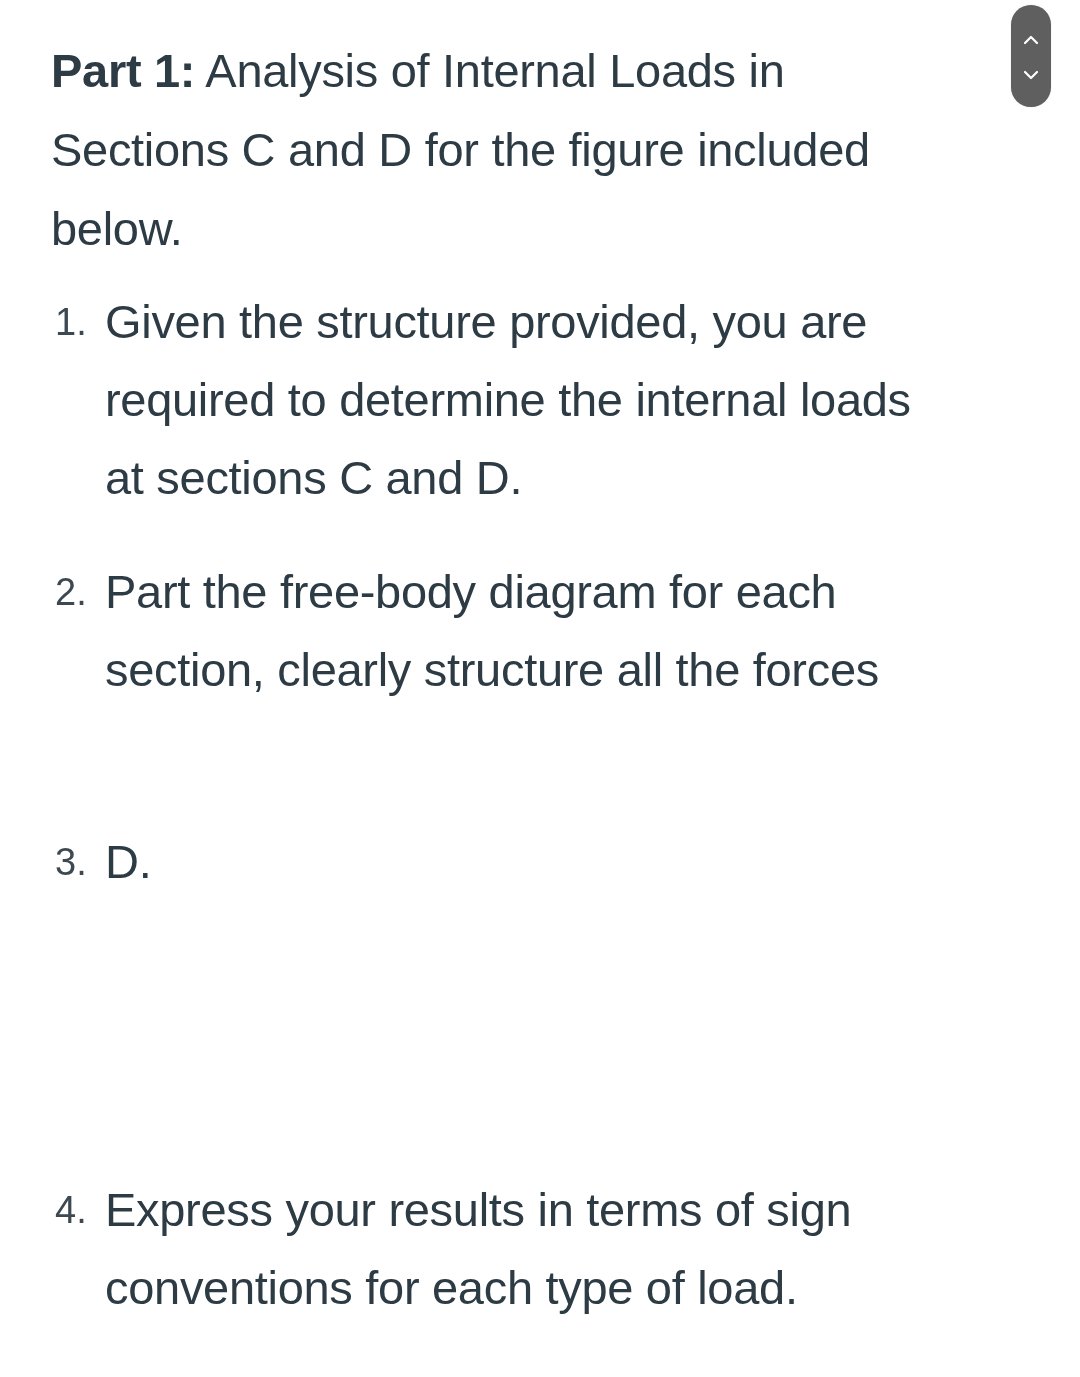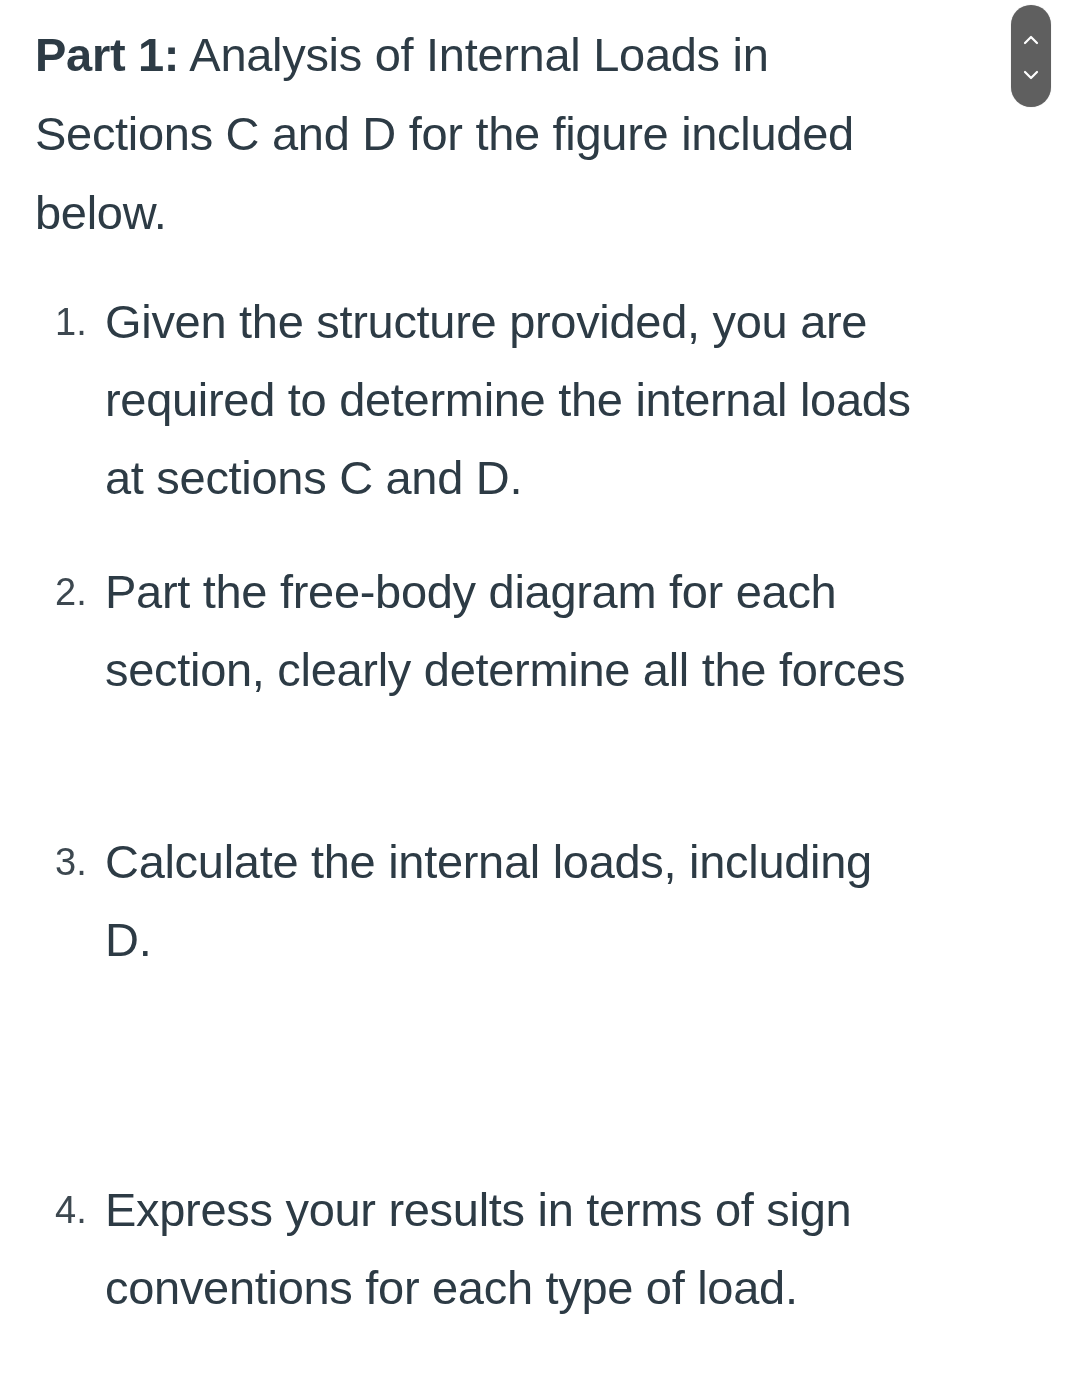--- a/index.html
+++ b/index.html
@@ -15,21 +15,21 @@
       font-family: "Liberation Sans", "DejaVu Sans", sans-serif;
       color: #2d3b45;
     }
     .content {
       position: absolute;
       left: 35px;
       top: 0;
       width: 1010px;
     }
     .intro {
-      margin: 0;
+      margin: 16px;
       padding-top: 15px;
       font-size: 47px;
       line-height: 79px;
       letter-spacing: -0.3px;
     }
     .intro .lbl {
       font-weight: bold;
     }
     .line {
       display: block;
@@ -103,25 +103,24 @@
   <ol class="steps">
     <li id="step-1">
       <span class="num">1.</span>
       <span class="line">Given the structure provided, you are</span>
       <span class="line">required to determine the internal loads</span>
       <span class="line">at sections C and D.</span>
     </li>
     <li id="step-2">
       <span class="num">2.</span>
       <span class="line">Part the free-body diagram for each</span>
-      <span class="line">section, clearly determine all the forces</span>
+      <span class="line">section, clearly structure all the forces</span>
     </li>
     <li id="step-3">
       <span class="num">3.</span>
-      <span class="line">Calculate the internal loads, including</span>
       <span class="line">D.</span>
     </li>
     <li id="step-4">
       <span class="num">4.</span>
       <span class="line">Express your results in terms of sign</span>
       <span class="line">conventions for each type of load.</span>
     </li>
   </ol>
 </div>
 

